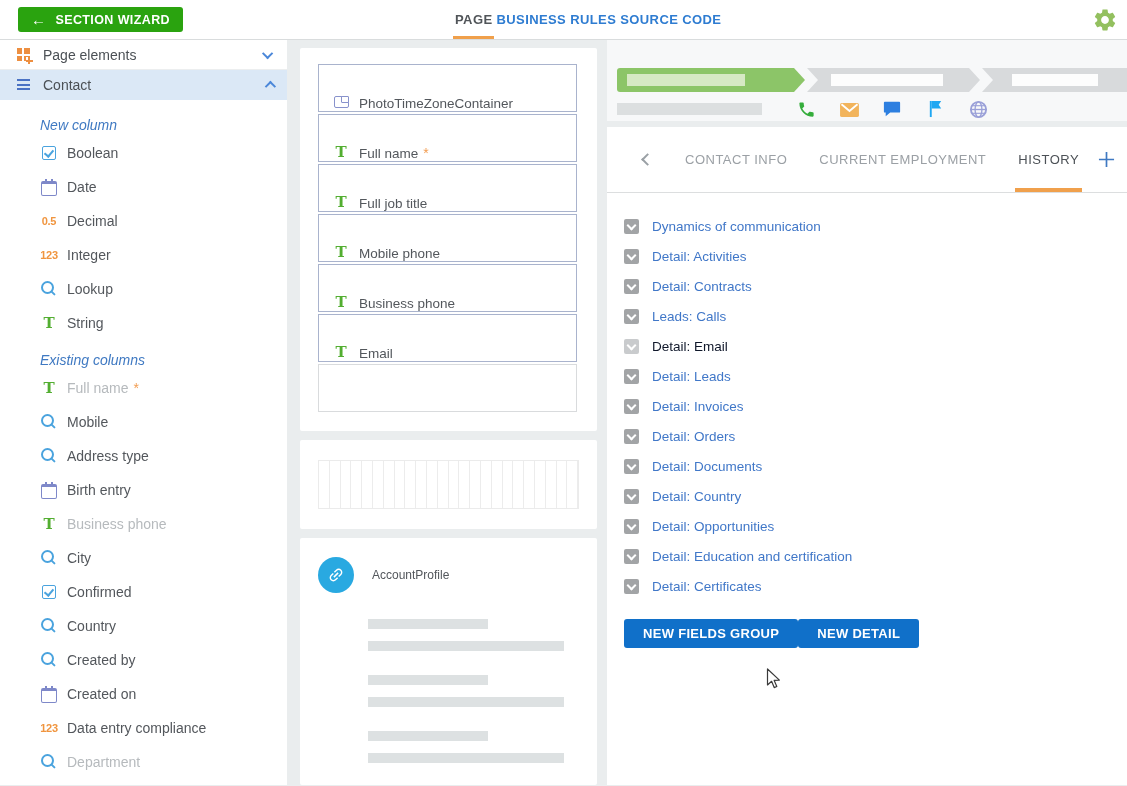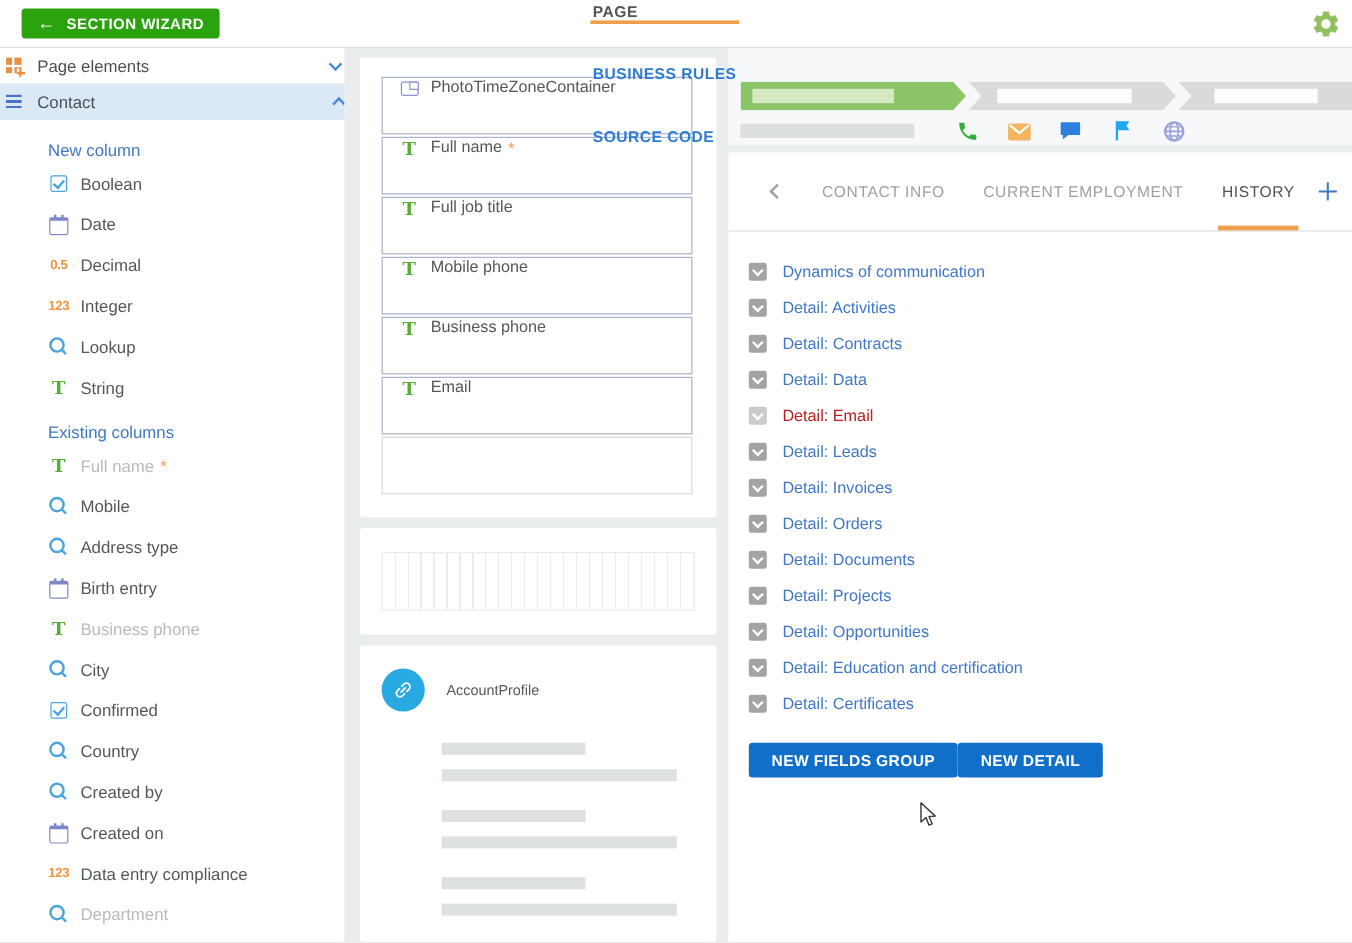--- a/index.html
+++ b/index.html
@@ -6,36 +6,36 @@
   html,body{margin:0;padding:0;}
   body{
     width:1127px;height:786px;overflow:hidden;background:#eaedee;
     font-family:"Liberation Sans",sans-serif;position:relative;
   }
   
   .topbar{height:40px;background:#fff;border-bottom:1px solid #d9dcdd;display:flex;align-items:center;position:relative;z-index:5;}
   .back-btn{margin-left:18px;height:25px;background:#2aa30f;color:#fff;border:none;border-radius:3px;
     font-size:12.5px;font-weight:bold;letter-spacing:.4px;display:flex;align-items:center;gap:9px;padding:0 13px;cursor:pointer;font-family:inherit;}
   .back-arrow{font-size:15px;font-weight:normal;line-height:1;}
-  .top-tabs{position:absolute;left:492px;top:0;height:100%;display:flex;gap:32px;flex-direction:column;}
+  .top-tabs{position:absolute;left:453px;top:0;height:100%;display:flex;}
   .top-tab{display:flex;align-items:center;font-size:13px;font-weight:bold;color:#2e7cd1;letter-spacing:.4px;
     border-bottom:3px solid transparent;padding:2px 2px 0 2px;cursor:pointer;}
   .top-tab.active{color:#515559;border-color:#f0a04b;}
   .gear{margin-left:auto;margin-right:9px;width:26px;height:26px;cursor:pointer;}
   
   .body{display:flex;height:745px;}
   
   .sidebar{width:287px;background:#fff;flex:none;overflow:hidden;}
-  .side-row{height:30px;display:flex;align-items:center;padding:0 2px;border-bottom:1px solid #eceeef;font-size:14px;color:#4b5055;cursor:pointer;}
+  .side-row{height:30px;display:flex;align-items:center;padding:0 14px;border-bottom:1px solid #eceeef;font-size:14px;color:#4b5055;cursor:pointer;}
   .side-row.selected{background:#dbe8f6;border-bottom-color:#dbe8f6;}
   .row-icon{width:18px;margin-right:11px;display:flex;align-items:center;justify-content:center;flex:none;}
   .side-chev{margin-left:auto;width:8px;height:8px;border-left:2px solid #4b87d9;border-bottom:2px solid #4b87d9;flex:none;}
   .side-chev.down{transform:rotate(-45deg) translateY(-2px);}
   .side-chev.up{transform:rotate(135deg) translateY(-2px);}
-  .group-title{margin:17px 0 3px 40px;font-size:14px;color:#3f79c2;}
+  .group-title{margin:17px 0 3px 40px;font-size:14px;color:#3f79c2;font-style:italic;}
   .group-title.second{margin-top:12px;}
   .side-item{height:34px;display:flex;align-items:center;padding-left:40px;font-size:14px;color:#53575c;cursor:grab;}
   .side-item.muted .item-label{color:#b6babd;}
   .req{color:#f29d52;margin-left:5px;font-size:14px;}
   .item-icon{width:18px;height:18px;margin-right:9px;display:flex;align-items:center;justify-content:center;position:relative;flex:none;}
   
   .ic-text::before{content:"T";font-family:"DejaVu Serif",serif;color:#53ae31;font-size:15px;font-weight:bold;line-height:1;}
   .ic-check::before{content:"";width:12px;height:12px;border:1px solid #4aa3de;border-radius:2px;}
   .ic-check::after{content:"";position:absolute;left:6px;top:4px;width:4px;height:7px;border-right:2px solid #4aa3de;border-bottom:2px solid #4aa3de;transform:rotate(40deg);}
   .ic-cal::before{content:"";width:14px;height:11px;margin-top:3px;border:1px solid #7e88c9;border-top-width:3px;border-radius:2px;}
@@ -49,21 +49,21 @@
   .ic-pe{width:13px;height:13px;position:relative;flex:none;
     background:linear-gradient(#fff,#fff) 5.5px 0/2px 13px no-repeat,linear-gradient(#fff,#fff) 0 5.5px/13px 2px no-repeat,#ed8f41;}
   .ic-pe::after{content:"";position:absolute;right:-3px;bottom:-3px;width:7px;height:7px;
     background:linear-gradient(#ed8f41,#ed8f41) 2.5px 0/2px 7px no-repeat,linear-gradient(#ed8f41,#ed8f41) 0 2.5px/7px 2px no-repeat,#fff;}
   .ic-menu{width:13px;height:11px;flex:none;
     background:linear-gradient(#4a72c4 0 2px,transparent 2px 4.5px,#4a72c4 4.5px 6.5px,transparent 6.5px 9px,#4a72c4 9px 11px);}
   
   .canvas{width:297px;flex:none;margin-left:13px;padding-top:8px;display:flex;flex-direction:column;}
   .card{background:#fff;border-radius:2px;}
   .fields-card{padding:16px 20px 17px 18px;}
-  .field-box{height:48px;border:1px solid #a9b3cd;display:flex;align-items:flex-start;padding-left:13px;margin-bottom:2px;background:#fff;cursor:grab;}
+  .field-box{height:48px;border:1px solid #a9b3cd;display:flex;align-items:flex-end;padding-left:13px;margin-bottom:2px;background:#fff;cursor:grab;}
   .field-box .item-label{font-size:13.5px;color:#53575c;}
   .field-box.empty{border-color:#d9dbdd;cursor:default;}
   .stripes-card{margin-top:9px;padding:20px 18px;}
   .stripes{height:49px;border:1px solid #ebebeb;background:repeating-linear-gradient(to right,#fff 0 9.8px,#ececec 9.8px 10.8px);}
   .profile-card{margin-top:9px;flex:1;padding:19px 18px;}
   .profile-head{display:flex;align-items:center;}
   .profile-circle{width:36px;height:36px;border-radius:50%;background:#29a9e1;display:flex;align-items:center;justify-content:center;flex:none;}
   .profile-label{margin-left:18px;font-size:12px;color:#53575c;}
   .bars{margin:26px 0 0 50px;}
   .bar{height:10px;background:#dde1e2;margin-top:12px;}
@@ -94,21 +94,21 @@
   .nav-chev{align-self:center;width:9px;height:9px;border-left:2px solid #9aa0a5;border-bottom:2px solid #9aa0a5;cursor:pointer;flex:none;}
   .nav-chev.left{transform:rotate(45deg);margin-left:22px;}
   .tab-act{align-self:center;display:flex;align-items:center;justify-content:center;cursor:pointer;}
   .tab-plus{margin-left:16px;}
   .detail-list{padding:18px 0 0 17px;}
   .detail-row{height:30px;display:flex;align-items:center;cursor:pointer;}
   .chev-box{width:15px;height:15px;background:#a2a4a6;border-radius:2px;margin-right:13px;position:relative;flex:none;}
   .chev-box::after{content:"";position:absolute;left:4px;top:3px;width:5px;height:5px;border-right:2px solid #fff;border-bottom:2px solid #fff;transform:rotate(45deg);}
   .detail-label{font-size:13.5px;color:#4077c8;}
   .detail-row.muted .chev-box{background:#c9cbcd;}
-  .detail-row.muted .detail-label{color:#b91c1c;}
+  .detail-row.muted .detail-label{color:#0f172a;}
   .btn-row{margin:18px 0 0 17px;display:flex;}
   .blue-btn{background:#1070c9;border:none;color:#fff;height:29px;padding:0 19px;font-size:13px;font-weight:bold;
     letter-spacing:.3px;border-radius:3px;font-family:inherit;cursor:pointer;}
   .cursor{position:absolute;left:766px;top:668px;z-index:20;pointer-events:none;}
 </style>
 </head>
 <body>
 
 <header class="topbar">
   <button class="back-btn">
@@ -389,21 +389,21 @@
           <div class="detail-row">
     <span class="chev-box"></span>
     <span class="detail-label">Detail: Activities</span>
   </div>
           <div class="detail-row">
     <span class="chev-box"></span>
     <span class="detail-label">Detail: Contracts</span>
   </div>
           <div class="detail-row">
     <span class="chev-box"></span>
-    <span class="detail-label">Detail: Data</span>
+    <span class="detail-label">Leads: Calls</span>
   </div>
           <div class="detail-row muted">
     <span class="chev-box"></span>
     <span class="detail-label">Detail: Email</span>
   </div>
           <div class="detail-row">
     <span class="chev-box"></span>
     <span class="detail-label">Detail: Leads</span>
   </div>
           <div class="detail-row">
@@ -413,21 +413,21 @@
           <div class="detail-row">
     <span class="chev-box"></span>
     <span class="detail-label">Detail: Orders</span>
   </div>
           <div class="detail-row">
     <span class="chev-box"></span>
     <span class="detail-label">Detail: Documents</span>
   </div>
           <div class="detail-row">
     <span class="chev-box"></span>
-    <span class="detail-label">Detail: Projects</span>
+    <span class="detail-label">Detail: Country</span>
   </div>
           <div class="detail-row">
     <span class="chev-box"></span>
     <span class="detail-label">Detail: Opportunities</span>
   </div>
           <div class="detail-row">
     <span class="chev-box"></span>
     <span class="detail-label">Detail: Education and certification</span>
   </div>
           <div class="detail-row">

